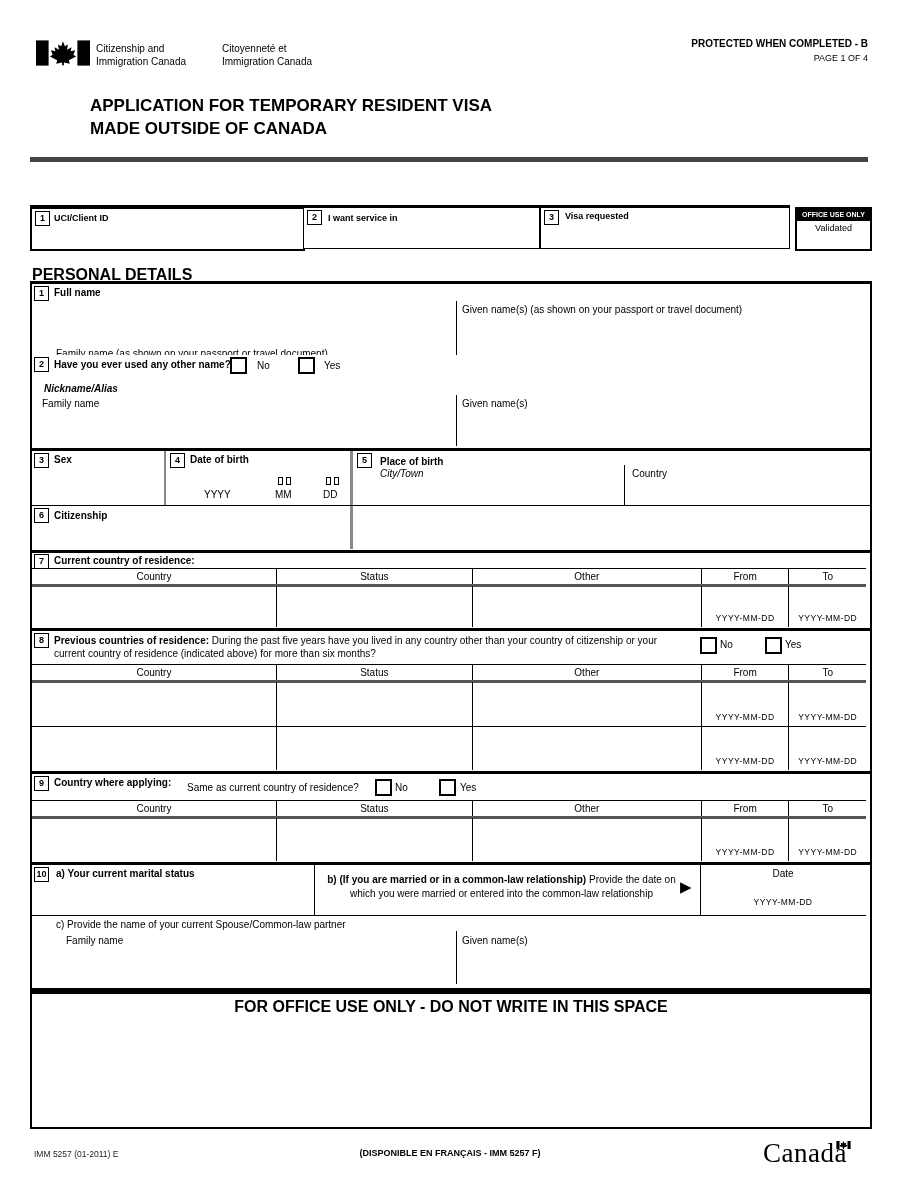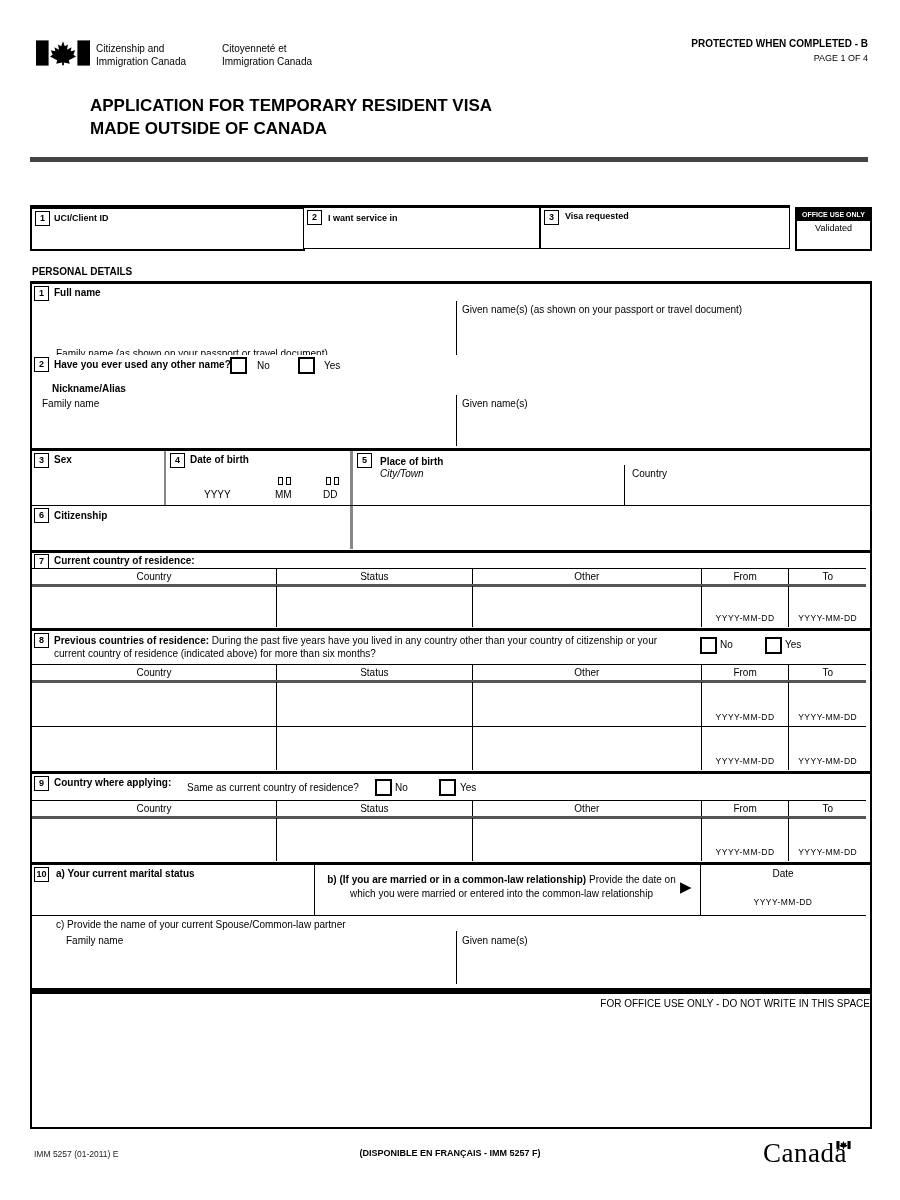--- a/index.html
+++ b/index.html
@@ -1,20 +1,20 @@
 <!DOCTYPE html>
 <html><head>
 <meta charset="utf-8">
 <style>
   html,body{margin:0;padding:0;background:#e8e8e8;}
   .page{position:relative;width:900px;height:1200px;background:#ffffff;
         font-family:"Liberation Sans",sans-serif;color:#000;overflow:hidden;}
   .abs{position:absolute;}
   .b{font-weight:bold;}
-  .t10{font-size:10px;} .t9{font-size:9px;} .t85{font-size:8.5px;} .t11{font-size:10px;}
+  .t10{font-size:10px;} .t9{font-size:9px;} .t85{font-size:8.5px;} .t11{font-size:16px;}
   .numbox{position:absolute;width:13px;height:13px;border:1px solid #000;
           font-size:9px;font-weight:bold;text-align:center;line-height:13px;background:#fff;}
   .cb{position:absolute;width:13px;height:13px;border:2px solid #000;background:#fff;}
   .sect{position:absolute;border:2px solid #000;background:#fff;}
   .vline{position:absolute;width:0;border-left:1px solid #000;}
   .tbl-head{font-size:10px;text-align:center;border-right:1px solid #000;line-height:15px;}
   .tbl-cell{border-right:1px solid #000;position:relative;}
   .datefmt{position:absolute;bottom:4px;width:100%;text-align:center;font-size:8.5px;letter-spacing:0.5px;}
   .tick{display:inline-block;width:3px;height:6px;border:1px solid #000;margin:0 1.5px;vertical-align:middle;}
   .wordmark{font-family:"Liberation Serif",serif;font-size:27px;letter-spacing:0.5px;position:relative;}
@@ -77,21 +77,21 @@
     <div class="abs" style="left:428px;top:34px;width:400px;height:36px;"></div>
   </div>
 
   <div class="sect" style="left:30px;top:355px;width:838px;height:93px;border-top-width:0;">
     <span class="numbox" style="left:2px;top:2px;">2</span>
     <span class="abs t10 b" style="left:22px;top:4px;">Have you ever used any other name?</span>
     <span class="cb" style="left:198px;top:2px;"></span>
     <span class="abs t10" style="left:225px;top:5px;">No</span>
     <span class="cb" style="left:266px;top:2px;"></span>
     <span class="abs t10" style="left:292px;top:5px;">Yes</span>
-    <div class="abs t10 b" style="left:20px;top:28px;">Nickname/Alias</div>
+    <div class="abs t10 b" style="left:12px;top:28px;font-style:italic;">Nickname/Alias</div>
     <span class="abs t10" style="left:10px;top:43px;">Family name</span>
     <span class="abs t10" style="left:430px;top:43px;">Given name(s)</span>
     <div class="vline" style="left:424px;top:40px;height:51px;"></div>
     <div class="abs" style="left:2px;top:56px;width:418px;height:33px;"></div>
     <div class="abs" style="left:428px;top:56px;width:400px;height:33px;"></div>
   </div>
 
   <div class="sect" style="left:30px;top:448px;width:838px;height:57px;border-top-width:3px;">
 
     <span class="numbox" style="left:2px;top:2px;">3</span>
@@ -235,21 +235,21 @@
     <div class="abs" style="left:0;top:50px;width:834px;border-top:1px solid #000;"></div>
     <div class="abs t10" style="left:24px;top:54px;">c) Provide the name of your current Spouse/Common-law partner</div>
     <span class="abs t10" style="left:34px;top:70px;">Family name</span>
     <span class="abs t10" style="left:430px;top:70px;">Given name(s)</span>
     <div class="vline" style="left:424px;top:66px;height:53px;"></div>
     <div class="abs" style="left:2px;top:84px;width:418px;height:33px;"></div>
     <div class="abs" style="left:428px;top:84px;width:400px;height:33px;"></div>
   </div>
 
   <div class="sect" style="left:30px;top:990px;width:838px;height:133px;border-width:2px;border-top-width:4px;">
-    <div class="abs t11 b" style="left:0;top:4px;width:100%;text-align:right;font-weight:normal;">FOR OFFICE USE ONLY - DO NOT WRITE IN THIS SPACE</div>
+    <div class="abs t11 b" style="left:0;top:4px;width:100%;text-align:center;font-weight:bold;">FOR OFFICE USE ONLY - DO NOT WRITE IN THIS SPACE</div>
   </div>
 
   <div class="abs t9 b" style="left:0;top:1148px;width:100%;text-align:center;">(DISPONIBLE EN FRANÇAIS - IMM 5257 F)</div>
   <div class="abs t85" style="left:34px;top:1149px;color:#222;">IMM 5257 (01-2011) E</div>
   <div class="abs" style="left:763px;top:1138px;">
     <span class="wordmark">Canada</span>
     <span class="abs" style="right:-4px;top:-3px;">
       <svg width="15" height="8" viewBox="0 0 16 9">
         <rect x="0" y="0" width="3.5" height="9" fill="#000"></rect>
         <rect x="12.5" y="0" width="3.5" height="9" fill="#000"></rect>

